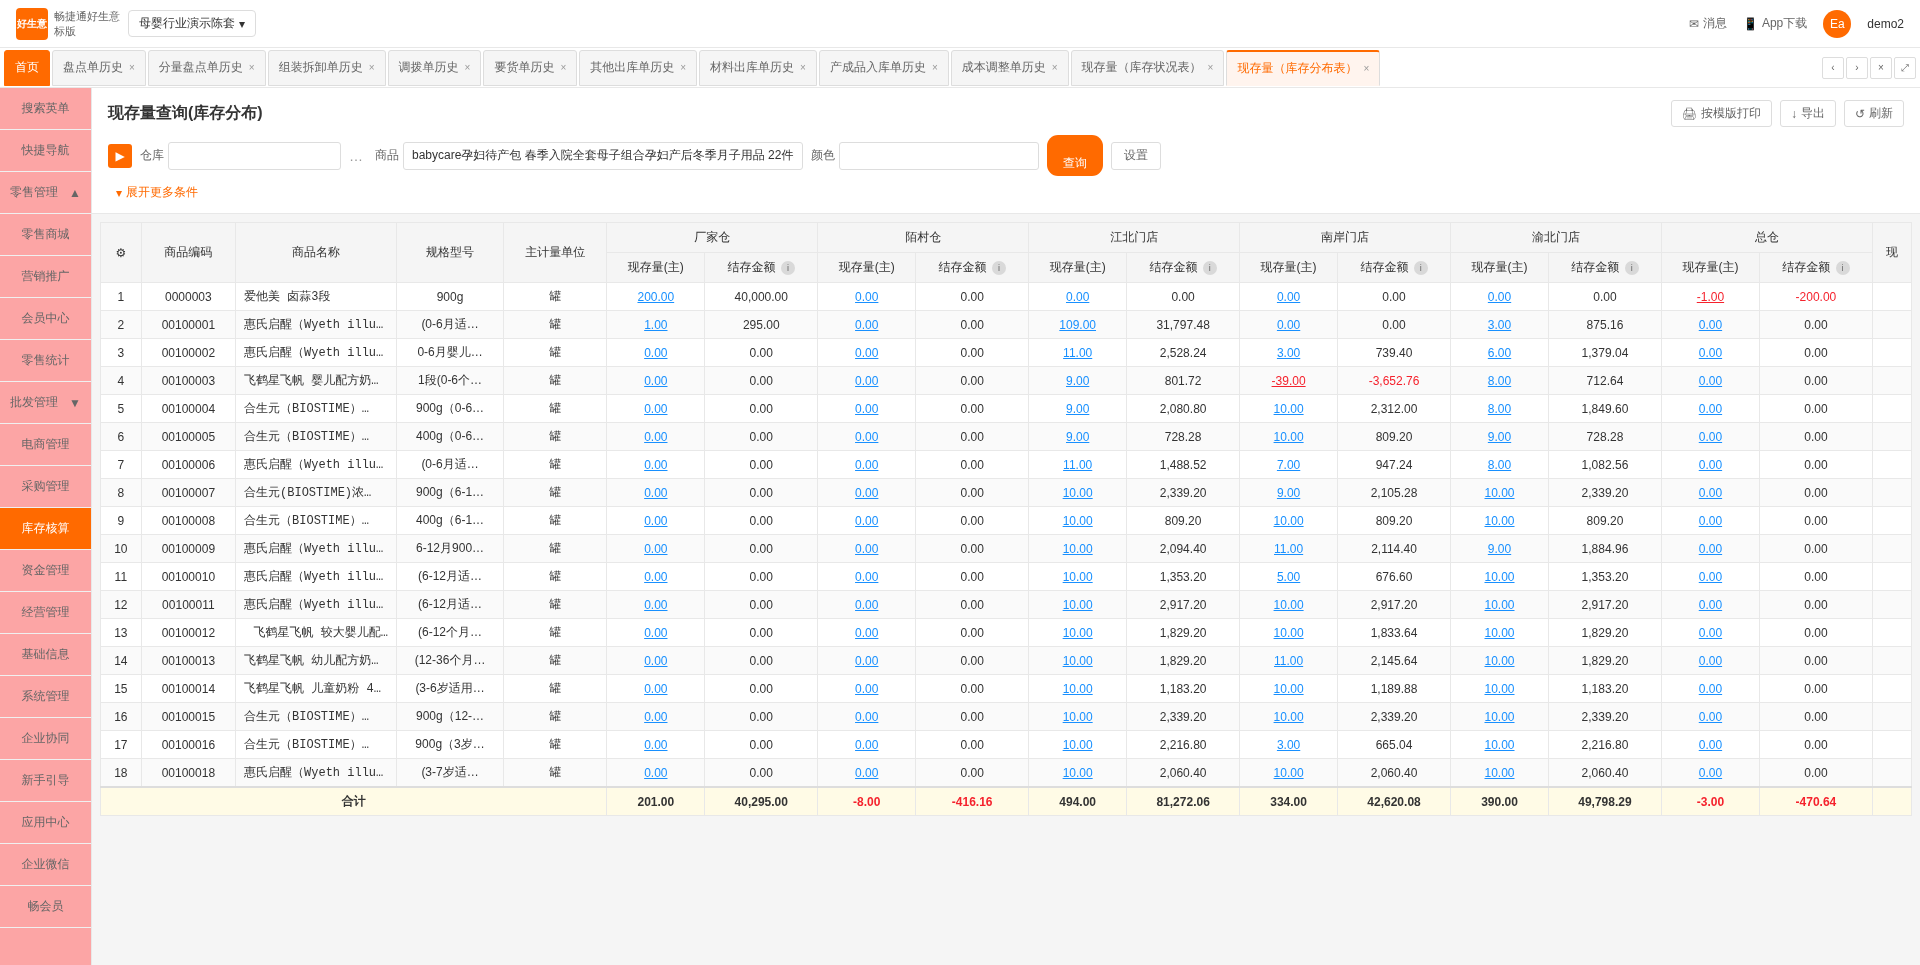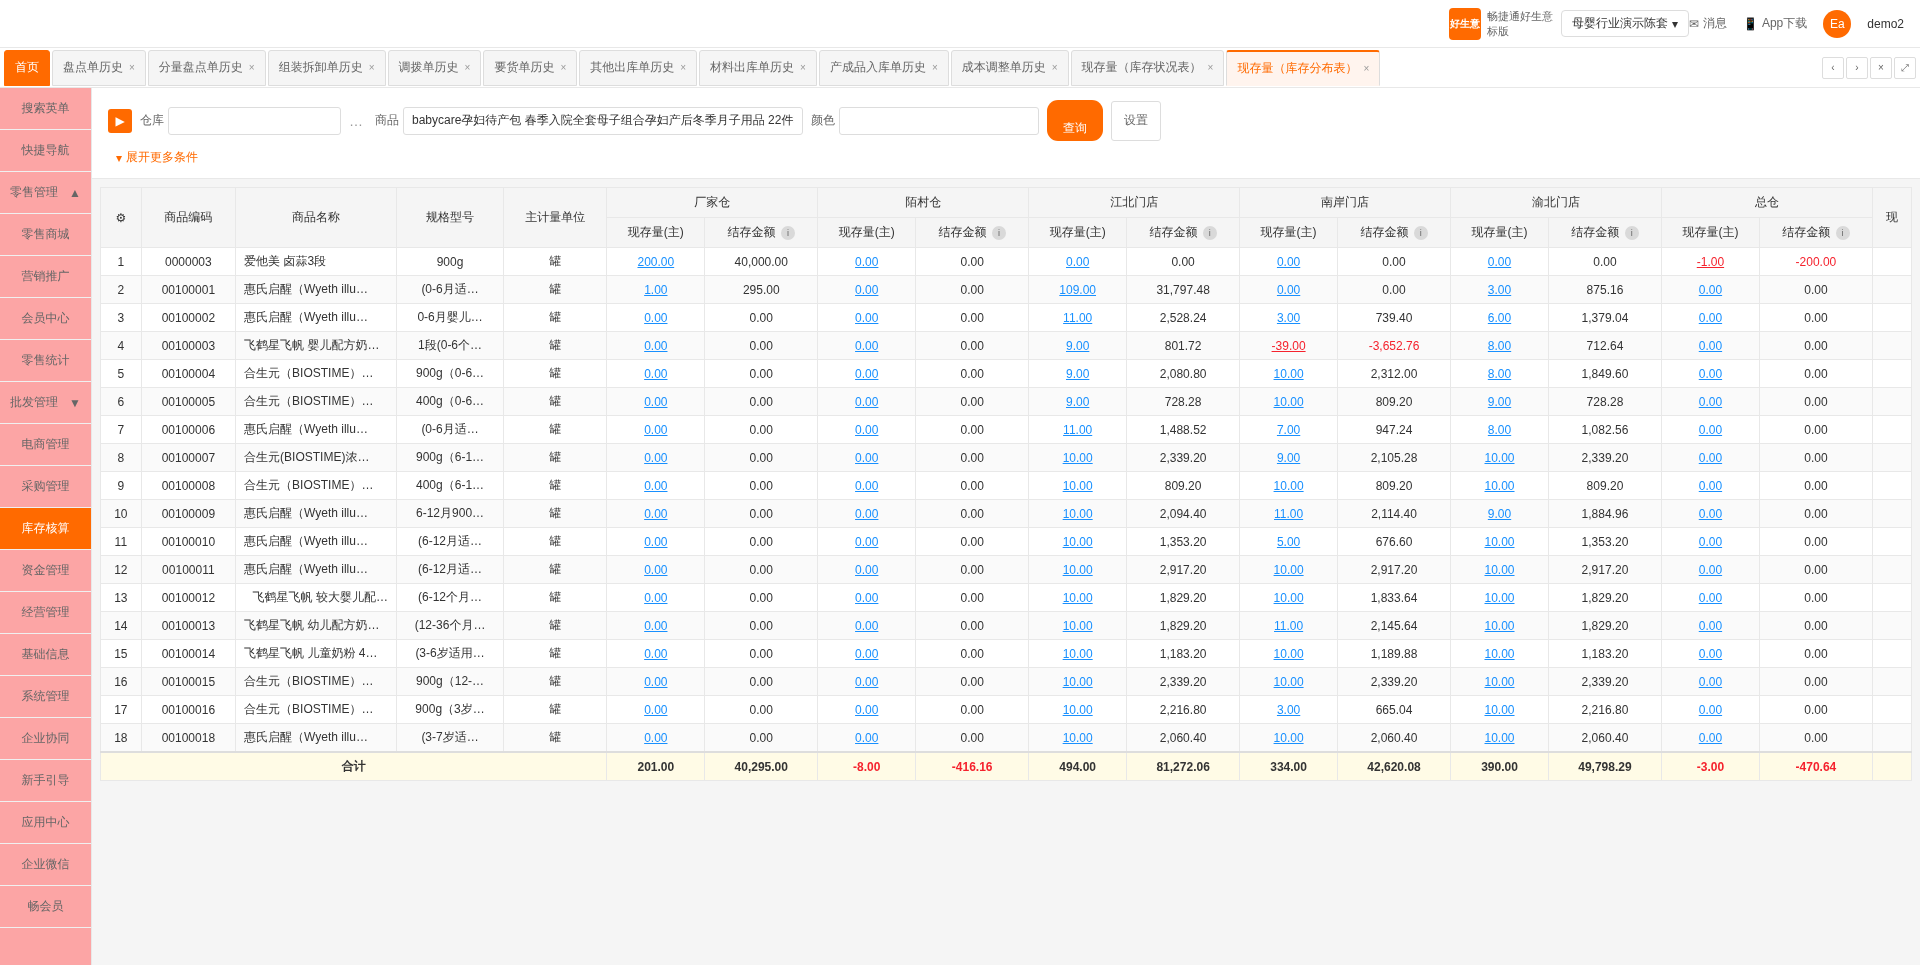--- a/index.html
+++ b/index.html
@@ -1,19 +1,19 @@
 <!DOCTYPE html>
 <html><head>
   <meta charset="utf-8">
   <style>
     * { margin: 0; padding: 0; box-sizing: border-box; }
     body { font-family: 'Microsoft YaHei', Arial, sans-serif; font-size: 12px; background: #f5f5f5; color: #333; overflow: hidden; }
 
     
-    .top-bar { height: 48px; background: #fff; display: flex; align-items: center; justify-content: flex-end; padding: 0 16px; border-bottom: 1px solid #e8e8e8; }
+    .top-bar { height: 48px; background: #fff; display: flex; align-items: center; justify-content: space-between; padding: 0 16px; border-bottom: 1px solid #e8e8e8; }
     .top-bar-left { display: flex; align-items: center; gap: 8px; }
     .logo-area { display: flex; align-items: center; gap: 6px; }
     .logo-icon { width: 32px; height: 32px; background: #ff6a00; border-radius: 4px; display: flex; align-items: center; justify-content: center; color: #fff; font-size: 10px; font-weight: bold; }
     .logo-text { font-size: 11px; color: #666; line-height: 1.3; }
     .industry-selector { display: flex; align-items: center; gap: 4px; padding: 4px 10px; border: 1px solid #ddd; border-radius: 4px; cursor: pointer; color: #333; font-size: 12px; background: #fff; }
     .top-bar-right { display: flex; align-items: center; gap: 16px; }
     .top-bar-action { display: flex; align-items: center; gap: 4px; cursor: pointer; color: #666; font-size: 12px; }
 
     
     .nav-tabs-bar { height: 40px; background: #fff; display: flex; align-items: center; border-bottom: 1px solid #e8e8e8; overflow: hidden; padding: 0 4px; }
@@ -48,32 +48,32 @@
     
     .filter-row { display: flex; align-items: center; gap: 8px; flex-wrap: wrap; }
     .filter-expand { width: 24px; height: 24px; background: #ff6a00; border-radius: 3px; display: flex; align-items: center; justify-content: center; color: #fff; cursor: pointer; font-size: 12px; flex-shrink: 0; }
     .filter-item { display: flex; align-items: center; gap: 4px; }
     .filter-label { color: #666; font-size: 12px; white-space: nowrap; }
     .filter-input { height: 28px; border: 1px solid #ddd; border-radius: 3px; padding: 0 8px; font-size: 12px; color: #333; background: #fff; min-width: 80px; }
     .filter-input-wide { min-width: 400px; }
     .filter-input-color { min-width: 200px; }
     .filter-more { display: flex; align-items: center; gap: 4px; color: #ff6a00; cursor: pointer; font-size: 12px; padding: 4px 8px; }
     .btn-query { padding: 20px 16px; background: #ff6a00; color: #fff; border: none; border-radius: 11px; cursor: pointer; font-size: 12px; height: 41px; }
-    .btn-settings { padding: 4px 12px; background: #fff; color: #666; border: 1px solid #ddd; border-radius: 3px; cursor: pointer; font-size: 12px; height: 40px; }
+    .btn-settings { padding: 4px 12px; background: #fff; color: #666; border: 1px solid #ddd; border-radius: 3px; cursor: pointer; font-size: 12px; height: 28px; }
     .dots-btn { color: #999; cursor: pointer; font-size: 14px; padding: 0 4px; }
 
     
     .table-container { flex: 1; overflow: auto; padding: 8px; }
     .data-table { width: 100%; border-collapse: collapse; background: #fff; font-size: 12px; }
     .data-table th { background: #f5f5f5; border: 1px solid #e8e8e8; padding: 6px 8px; text-align: center; color: #333; font-weight: 500; white-space: nowrap; position: sticky; top: 0; z-index: 2; }
     .data-table td { border: 1px solid #e8e8e8; padding: 5px 8px; text-align: center; color: #333; white-space: nowrap; }
     .data-table tr:nth-child(even) td { background: #fafafa; }
     .data-table .num-link { color: #1890ff; text-decoration: underline; cursor: pointer; }
     .data-table .num-red { color: #f5222d; }
-    .data-table .col-name { max-width: 120px; overflow: hidden; text-overflow: ellipsis; text-align: left; }
+    .data-table .col-name { max-width: 120px; overflow: hidden; text-overflow: ellipsis; text-align: left; font-family: Liberation Mono, monospace; }
     .data-table .col-spec { max-width: 80px; overflow: hidden; text-overflow: ellipsis; }
     .th-group { background: #f0f0f0; }
     .th-sub { background: #f5f5f5; }
     .summary-row td { background: #fffbe6; font-weight: bold; border-top: 2px solid #ddd; }
 
     
     .table-container::-webkit-scrollbar { width: 6px; height: 6px; }
     .table-container::-webkit-scrollbar-track { background: #f1f1f1; }
     .table-container::-webkit-scrollbar-thumb { background: #ccc; border-radius: 3px; }
 
@@ -163,20 +163,37 @@
     <div class="sidebar-item">企业协同</div>
     <div class="sidebar-item">新手引导</div>
     <div class="sidebar-item">应用中心</div>
     <div class="sidebar-item">企业微信</div>
     <div class="sidebar-item">畅会员</div>
   </div>
 
   <div class="content">
 
     <div class="page-header">
+      <div class="page-header-top">
+        <h2 class="page-title">现存量查询(库存分布)</h2>
+        <div class="header-actions">
+          <button class="btn-print">
+            <span>🖨</span>
+            <span>按模版打印</span>
+          </button>
+          <button class="btn-export">
+            <span>↓</span>
+            <span>导出</span>
+          </button>
+          <button class="btn-refresh">
+            <span>↺</span>
+            <span>刷新</span>
+          </button>
+        </div>
+      </div>
 
       <div class="filter-row">
         <div class="filter-expand">▶</div>
         <div class="filter-item">
           <span class="filter-label">仓库</span>
           <input class="filter-input" type="text" value="" style="">
           <span class="dots-btn">…</span>
         </div>
         <div class="filter-item">
           <span class="filter-label">商品</span>

